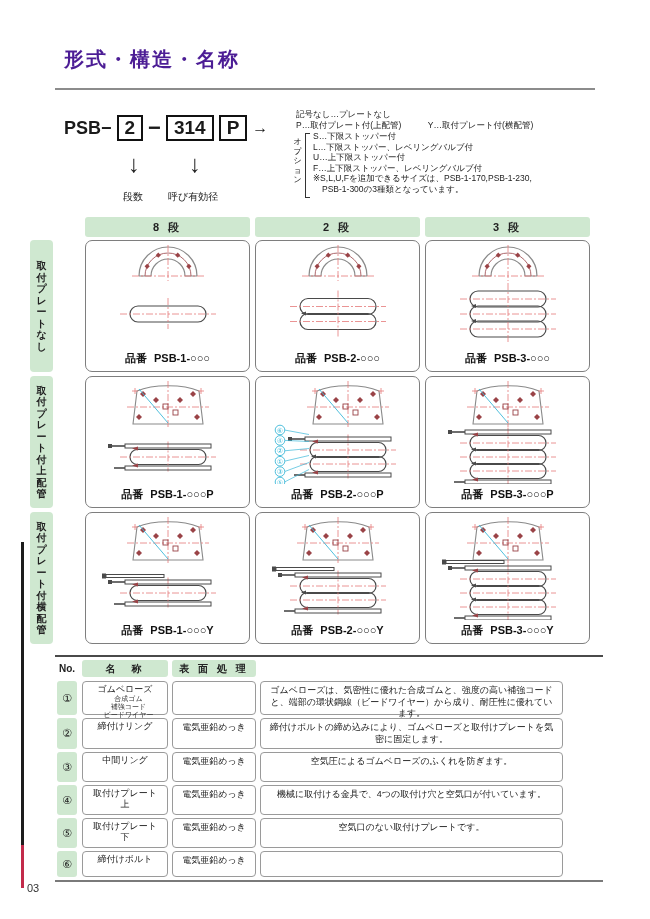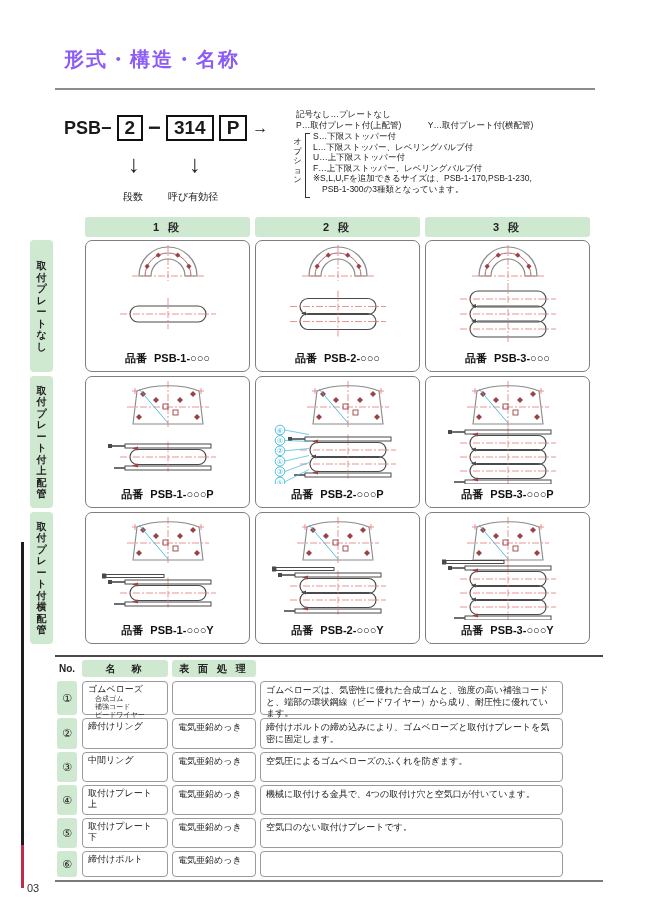--- a/index.html
+++ b/index.html
@@ -1,19 +1,19 @@
 <!DOCTYPE html>
 <html><head>
 <meta charset="utf-8">
 <style>
   html,body{margin:0;padding:0;background:#fff;}
   .page{position:relative;width:650px;height:919px;background:#ffffff;overflow:hidden;
         font-family:"Liberation Sans","DejaVu Sans",sans-serif;color:#1a1a1a;}
   
-  .page-title{position:absolute;left:64px;top:46px;font-size:20px;font-weight:bold;letter-spacing:2px;color:#8b5cf6;}
+  .page-title{position:absolute;left:64px;top:46px;font-size:20px;font-weight:bold;letter-spacing:2px;color:#4c1d95;}
   .title-rule{position:absolute;left:55px;top:88px;width:540px;height:2px;background:#8c8c8c;}
   .section-heading{position:absolute;left:62px;top:98px;font-size:13px;font-weight:bold;color:#a06b46;letter-spacing:4px;}
   
   .formula{position:absolute;left:64px;top:115px;display:flex;align-items:center;gap:5px;}
   .formula .prefix{font-size:18px;font-weight:bold;letter-spacing:0px;}
   .fbox{border:2px solid #111;font-size:19px;font-weight:bold;padding:0px 6px;line-height:22px;background:#fff;}
   .fdash{font-size:22px;font-weight:bold;}
   .farrow{font-size:16px;font-weight:bold;}
   .down-arrow{position:absolute;font-size:24px;font-weight:bold;color:#222;line-height:1;}
   .da1{left:128px;top:152px;}
@@ -52,21 +52,21 @@
          font-size:10px;font-weight:bold;color:#222;}
   .phead.no{left:55px;width:24px;background:none;}
   .phead.pill{background:#cfe8d0;border-radius:3px;letter-spacing:3px;}
   .ph-name{left:82px;width:86px;} .ph-surf{left:172px;width:84px;} .ph-feat{left:260px;width:342px;}
   .prow{position:absolute;left:55px;width:548px;}
   .r1{top:681px;height:34px;} .r2{top:718px;height:31px;} .r3{top:752px;height:30px;}
   .r4{top:785px;height:30px;} .r5{top:818px;height:30px;} .r6{top:851px;height:26px;}
   .pno{position:absolute;left:2px;top:0;bottom:0;width:20px;background:#cfe8d0;border-radius:3px;
        display:flex;align-items:center;justify-content:center;font-size:11px;color:#222;}
   .pcell{position:absolute;top:0;bottom:0;background:#fff;border:1px solid #9a9a9a;border-radius:4px;box-sizing:border-box;
-         font-size:9px;color:#222;padding:2px 5px;}
+         font-size:9px;color:#222;padding:2px 5px;text-align:center;}
   .pname{left:27px;width:86px;}
   .psurf{left:117px;width:84px;}
   .pfeat{left:205px;width:303px;line-height:11.5px;padding-top:3px;}
   .pname .main{font-size:9px;line-height:10.5px;}
   .pname .sub{font-size:7px;line-height:8px;padding-left:7px;color:#333;}
   
   .leftbar-black{position:absolute;left:21px;top:542px;width:3px;height:303px;background:#1c1c1c;}
   .leftbar-red{position:absolute;left:21px;top:845px;width:3px;height:43px;background:#c22a4a;}
   .page-number{position:absolute;left:27px;top:882px;font-size:11px;color:#333;}
 </style>
@@ -100,21 +100,21 @@
   <div class="opt-label">オプション</div>
   <div class="opt-list">
     <div>S…下限ストッパー付</div>
     <div>L…下限ストッパー、レベリングバルブ付</div>
     <div>U…上下限ストッパー付</div>
     <div>F…上下限ストッパー、レベリングバルブ付</div>
     <div>※S,L,U,Fを追加できるサイズは、PSB-1-170,PSB-1-230,</div>
     <div class="opt-note2">PSB-1-300の3種類となっています。</div>
   </div>
 
-  <div class="col-header ch1">1 段</div>
+  <div class="col-header ch1">8 段</div>
   <div class="col-header ch2">2 段</div>
   <div class="col-header ch3">3 段</div>
   <div class="row-header rh1">
       <span>取付プレートなし</span>
     </div>
   <div class="row-header rh2">
       <span>取付プレート付 上配管</span>
     </div>
   <div class="row-header rh3">
       <span>取付プレート付 横配管</span>

